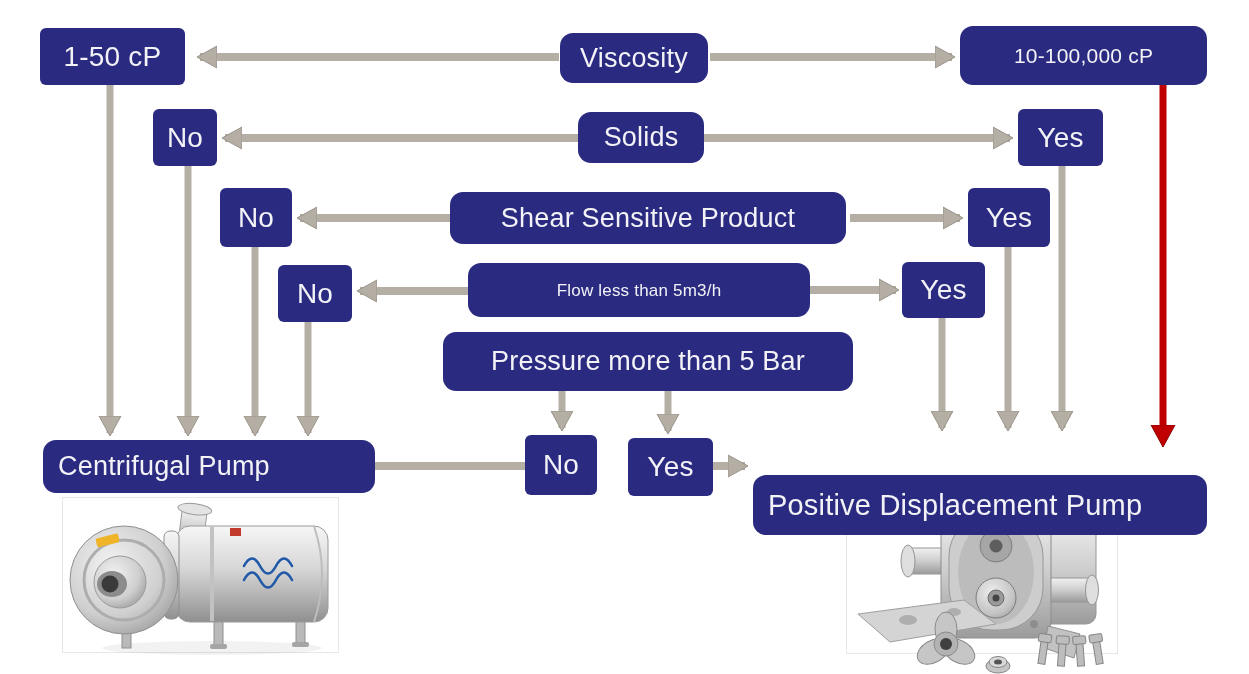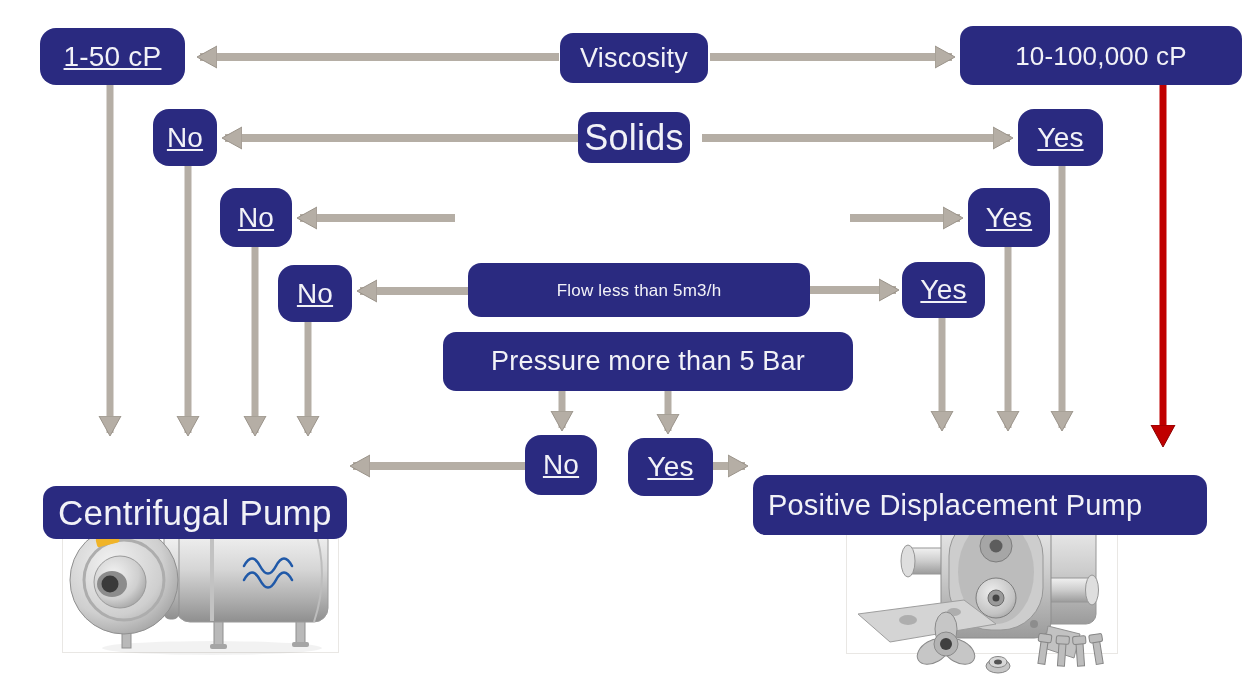--- a/index.html
+++ b/index.html
@@ -7,21 +7,21 @@
     position:relative;width:1249px;height:674px;background:var(--background,#fff);
     font-family:"Liberation Sans",sans-serif;overflow:hidden;
   }
   .layer{position:absolute;left:0;top:0;width:100%;height:100%;}
   .node{
     position:absolute;display:flex;align-items:center;justify-content:center;
     background:var(--node-fill,#2a2a80);color:var(--node-text,#f2f2f7);
     border-radius:13px;line-height:1;letter-spacing:.2px;
     box-sizing:border-box;white-space:nowrap;
   }
-  .node.small{border-radius:16px;text-decoration:underline;}
+  .node.small{border-radius:6px;}
   .node.left-text{justify-content:flex-start;padding-left:15px;}
   .photo-card{
     position:absolute;background:#fff;border:1px solid #e9e7e4;box-sizing:border-box;
   }
   .pump-svg{position:absolute;}
 </style>
 </head>
 <body>
 
 <div class="stage">
@@ -182,34 +182,35 @@
     </g>
     <g>
       <ellipse cx="152" cy="180" rx="12" ry="7" fill="#c6c6c6" stroke="#858585" stroke-width="1"></ellipse>
       <ellipse cx="152" cy="176" rx="9" ry="5.5" fill="#d8d8d8" stroke="#858585" stroke-width="1"></ellipse>
       <ellipse cx="152" cy="176" rx="4" ry="2.5" fill="#555"></ellipse>
     </g>
   </svg>
 
   <div class="node small" style="left:40px;top:28px;width:145px;height:57px;font-size:28px;">1-50 cP</div>
   <div class="node" style="left:560px;top:33px;width:148px;height:50px;font-size:27px;">Viscosity</div>
-  <div class="node" style="left:960px;top:26px;width:282px;height:59px;font-size:26px;">10-100,000 cP</div>
+  <div class="node" style="left:960px;top:26px;width:247px;height:59px;font-size:21px;">10-100,000 cP</div>
 
   <div class="node small" style="left:153px;top:109px;width:64px;height:57px;font-size:28px;">No</div>
-  <div class="node" style="left:578px;top:112px;width:112px;height:51px;font-size:36px;">Solids</div>
+  <div class="node" style="left:578px;top:112px;width:126px;height:51px;font-size:27px;">Solids</div>
   <div class="node small" style="left:1018px;top:109px;width:85px;height:57px;font-size:28px;">Yes</div>
 
   <div class="node small" style="left:220px;top:188px;width:72px;height:59px;font-size:28px;">No</div>
+  <div class="node" style="left:450px;top:192px;width:396px;height:52px;font-size:27px;">Shear Sensitive Product</div>
   <div class="node small" style="left:968px;top:188px;width:82px;height:59px;font-size:28px;">Yes</div>
 
   <div class="node small" style="left:278px;top:265px;width:74px;height:57px;font-size:28px;">No</div>
   <div class="node" style="left:468px;top:263px;width:342px;height:54px;font-size:17px;">Flow less than 5m3/h</div>
   <div class="node small" style="left:902px;top:262px;width:83px;height:56px;font-size:28px;">Yes</div>
 
   <div class="node" style="left:443px;top:332px;width:410px;height:59px;font-size:27px;">Pressure more than 5 Bar</div>
 
   <div class="node small" style="left:525px;top:435px;width:72px;height:60px;font-size:28px;">No</div>
   <div class="node small" style="left:628px;top:438px;width:85px;height:58px;font-size:28px;">Yes</div>
 
-  <div class="node left-text" style="left:43px;top:440px;width:304px;height:53px;font-size:35px;margin-top:46px;">Centrifugal Pump</div>
+  <div class="node left-text" style="left:43px;top:440px;width:332px;height:53px;font-size:27px;">Centrifugal Pump</div>
   <div class="node left-text" style="left:753px;top:435px;width:454px;height:60px;font-size:29px;margin-top:40px;">Positive Displacement Pump</div>
 
 </div>
 
 </body></html>

